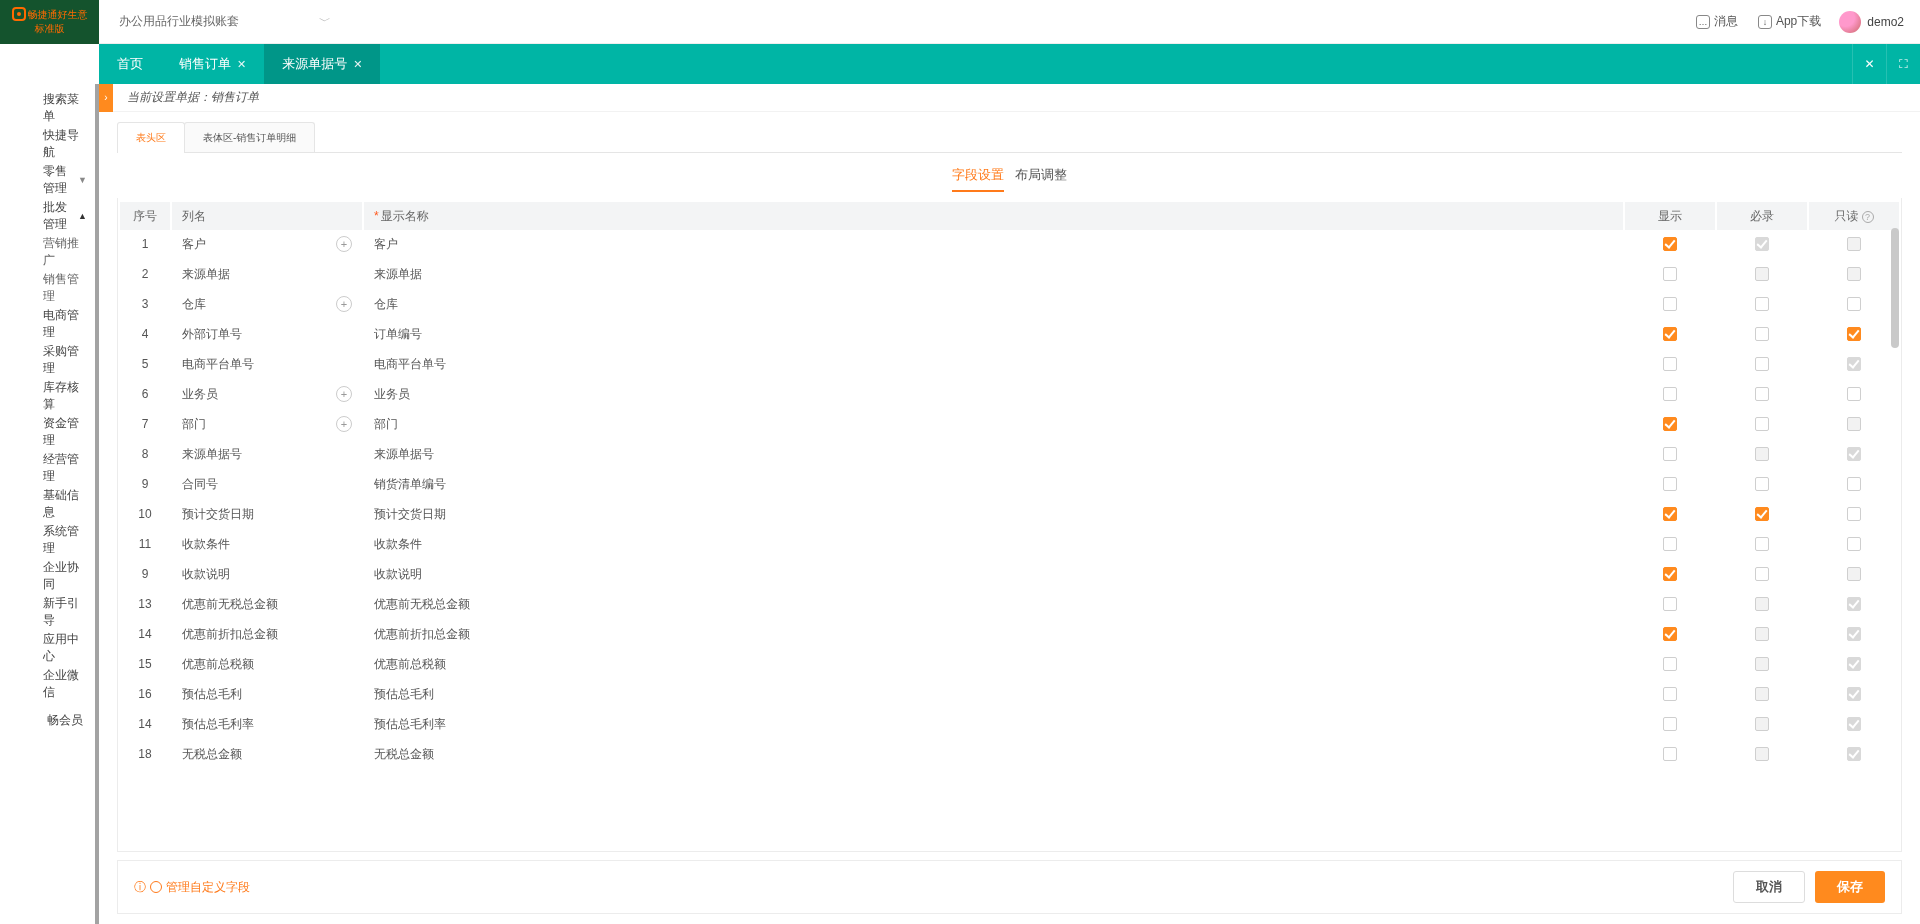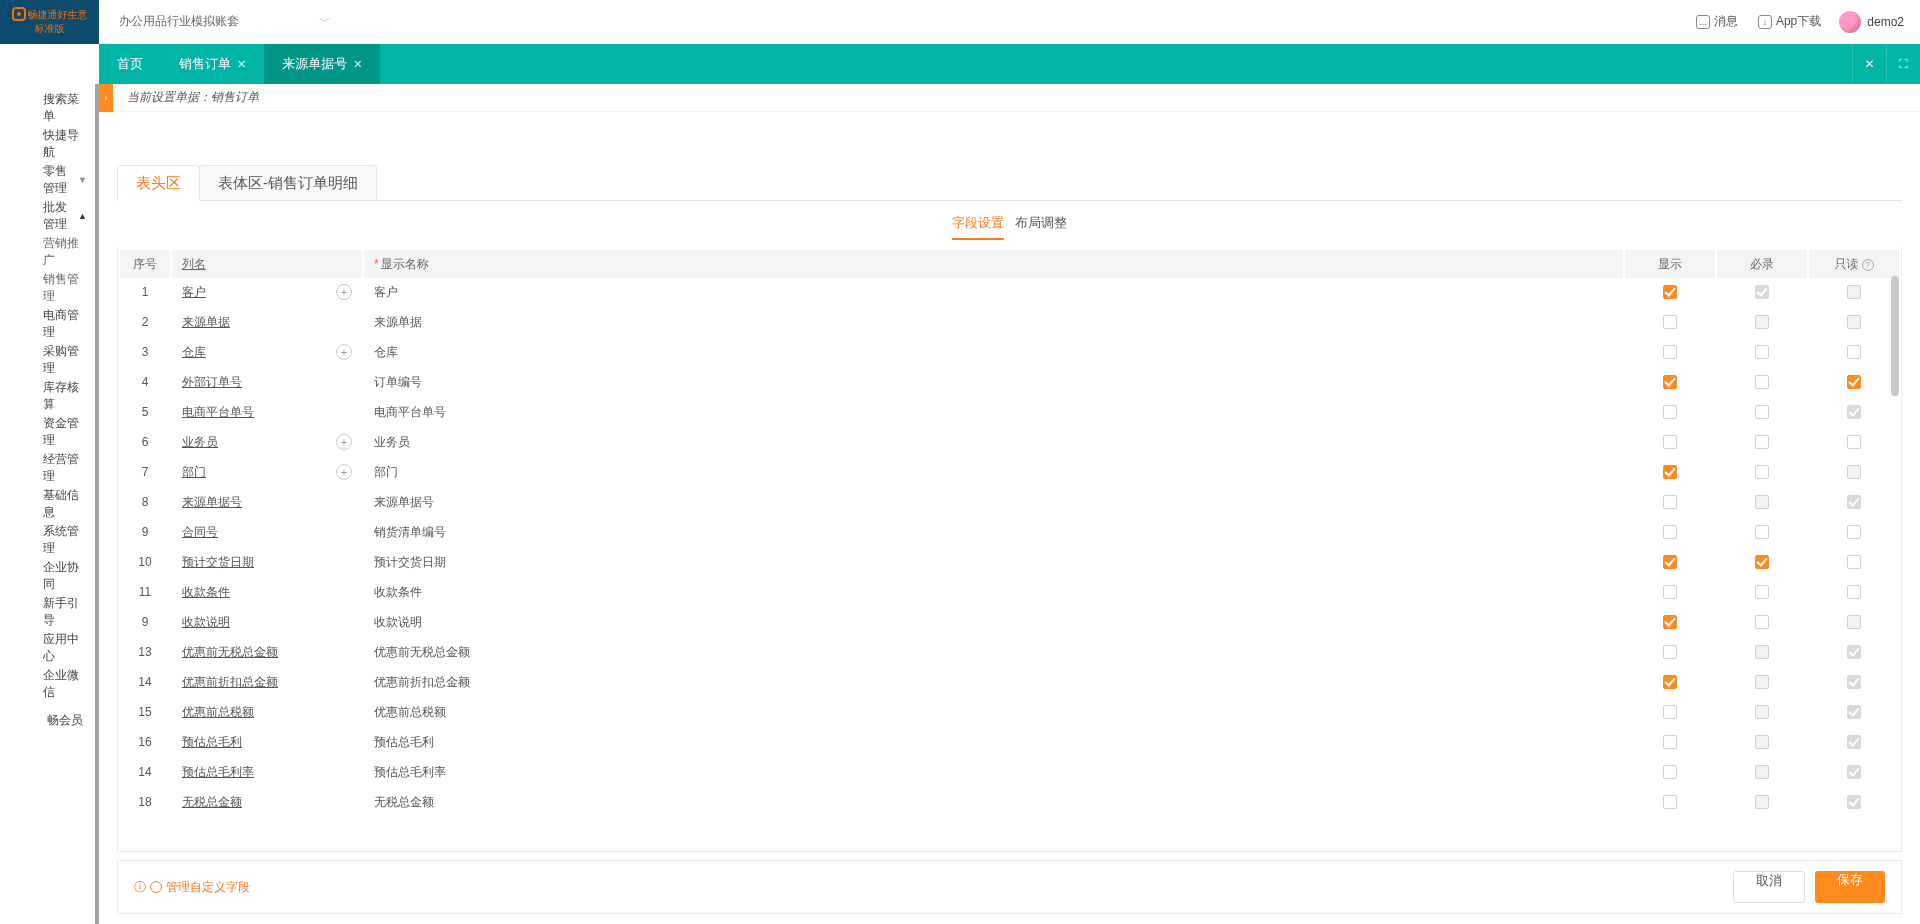--- a/index.html
+++ b/index.html
@@ -1,20 +1,20 @@
 <!DOCTYPE html>
 <html><head>
 <meta charset="utf-8">
 <style>
 * { margin:0; padding:0; box-sizing:border-box; }
 body { font-family:"Microsoft YaHei","PingFang SC",sans-serif; font-size:12px; color:#333; background:#fff; }
 
 
 .top-header { height:44px; display:flex; align-items:center; border-bottom:1px solid #eee; padding:0 16px 0 0; }
-.logo-block { width:99px; height:44px; background:#0c4a6e; display:flex; flex-direction:column; align-items:center; justify-content:center; color:#ff6a00; font-size:10px; }
+.logo-block { width:99px; height:44px; background:#14532d; display:flex; flex-direction:column; align-items:center; justify-content:center; color:#ff6a00; font-size:10px; }
 .logo-icon { width:14px; height:14px; border:2px solid #ff6a00; border-radius:4px; margin-bottom:1px; position:relative; }
 .logo-icon::after { content:""; position:absolute; width:4px; height:4px; background:#ff6a00; border-radius:50%; top:3px; left:3px;}
 .account-select { flex:0 0 240px; margin-left:20px; color:#666; font-size:12px; display:flex; align-items:center; gap:80px;}
 .account-select .chev { color:#bbb; }
 .top-spacer { flex:1; }
 .top-btn { display:flex; align-items:center; gap:4px; color:#555; margin-left:20px; cursor:pointer; font-size:12px;}
 .top-btn .ico { width:14px; height:14px; border:1px solid #888; border-radius:3px; display:flex; align-items:center; justify-content:center; font-size:9px;}
 .avatar { width:22px; height:22px; border-radius:50%; background:radial-gradient(circle at 30% 30%, #f9c 0 40%, #c66 100%); margin-left:18px; }
 .user-name { margin-left:6px; color:#444; }
 
@@ -36,56 +36,56 @@
 .side-item .caret { font-size:9px; color:#888;}
 .side-item.expanded .caret { color:#333; }
 
 
 .content { flex:1; display:flex; flex-direction:column; min-width:0;}
 .banner { height:28px; display:flex; align-items:center; padding-left:0; border-bottom:1px solid #f2f2f2;}
 .banner-handle { width:14px; height:28px; background:#ff8a1e; color:#fff; display:flex; align-items:center; justify-content:center; font-size:10px; cursor:pointer;}
 .banner-text { margin-left:14px; color:#555;font-style:italic; }
 
 .inner-tabs { display:flex; gap:0; padding:10px 18px 0 18px; }
-.inner-tab { padding:8px 18px; border:1px solid #e5e5e5; border-bottom:none; background:#fafafa; color:#555; font-size:15px; cursor:pointer; border-radius:3px 3px 0 0; margin-right:-1px;margin-top:43px;}
+.inner-tab { padding:8px 18px; border:1px solid #e5e5e5; border-bottom:none; background:#fafafa; color:#555; font-size:10px; cursor:pointer; border-radius:3px 3px 0 0; margin-right:-1px;}
 .inner-tab.active { background:#fff; color:#ff7a1a; position:relative; z-index:2; box-shadow:0 2px 0 #fff;}
 .inner-pane { border-top:1px solid #e5e5e5; margin:0 18px; position:relative; top:-1px;}
 
 .sub-tabs { display:flex; justify-content:center; gap:11px; padding:12px 0 6px 0; }
 .sub-tab { color:#555; padding-bottom:6px; cursor:pointer; font-size:13px;}
 .sub-tab.active { color:#ff7a1a; border-bottom:2px solid #ff7a1a; }
 
 .table-wrap { margin:0 18px; flex:1; overflow:auto; border:1px solid #ececec; border-top:none; position:relative; min-height:0;}
 .grid { width:100%; }
 .grid th, .grid td { height:28px; padding:0 10px; font-size:12px; color:#555; text-align:left; vertical-align:middle; }
 .grid thead th { background:#f3f4f5; color:#666; position:sticky; top:4px; font-weight:normal;}
 .grid tbody tr { border-top:1px solid #f0f0f0; }
 .col-idx { width:50px; text-align:center !important; color:#888;}
-.col-name { width:190px; position:relative;text-decoration:underline;}
+.col-name { width:190px; position:relative;}
 .col-dn { }
 .col-chk { width:90px; text-align:center !important;}
 .req-star { color:#ff5a1f; margin-right:2px;}
 .plus { width:16px; height:16px; border:1px solid #ccc; border-radius:50%; display:inline-flex; align-items:center; justify-content:center; color:#999; font-size:11px; position:absolute; right:10px; top:6px; cursor:pointer; background:#fff;}
 .help-q { display:inline-block; width:12px;height:12px;border:1px solid #aaa;border-radius:50%;font-size:9px;line-height:10px;text-align:center;color:#aaa;margin-left:3px;}
 
 .chk { width:14px; height:14px; border:1px solid #cfcfcf; border-radius:2px; display:inline-block; position:relative; background:#fff; vertical-align:middle;}
 .chk.on { background:#ff8a1e; border-color:#ff8a1e; }
 .chk.on::after { content:""; position:absolute; left:3px; top:0px; width:4px; height:8px; border:solid #fff; border-width:0 2px 2px 0; transform:rotate(40deg);}
 .chk.disabled { background:#f2f2f2; }
 .chk.disabled.on { background:#d9d9d9; border-color:#d9d9d9; }
 .chk.disabled.on::after { content:""; position:absolute; left:3px; top:0px; width:4px; height:8px; border:solid #fff; border-width:0 2px 2px 0; transform:rotate(40deg);}
 
 .scroll-track { position:absolute; right:2px; top:30px; bottom:2px; width:8px; }
 .scroll-thumb { position:absolute; right:0; top:0; width:8px; height:120px; background:#c9c9c9; border-radius:4px;}
 
 .footer { height:54px; margin:8px 18px 10px 18px; border:1px solid #ececec; display:flex; align-items:center; padding:0 16px; gap:10px;}
 .footer .left-link { color:#ff7a1a; display:flex; align-items:center; gap:4px; cursor:pointer;}
 .footer .left-link .gear { width:12px;height:12px;border:1px solid #ff7a1a;border-radius:50%; position:relative;}
 .footer .spacer { flex:1; }
-.btn { height:32px; padding:0 22px; border-radius:3px; display:flex; font-size:13px; cursor:pointer; }
+.btn { height:32px; padding:0 22px; border-radius:3px; display:flex; align-items:center; font-size:13px; cursor:pointer;font-weight:bold; }
 .btn.default { border:1px solid #ddd; background:#fff; color:#555;}
 .btn.primary { background:#ff8a1e; color:#fff; }
 </style>
 </head>
 <body>
 
 <div class="top-header">
   <div class="logo-block">
     <div style="display:flex;align-items:center;gap:2px;">
       <span class="logo-icon"></span>

